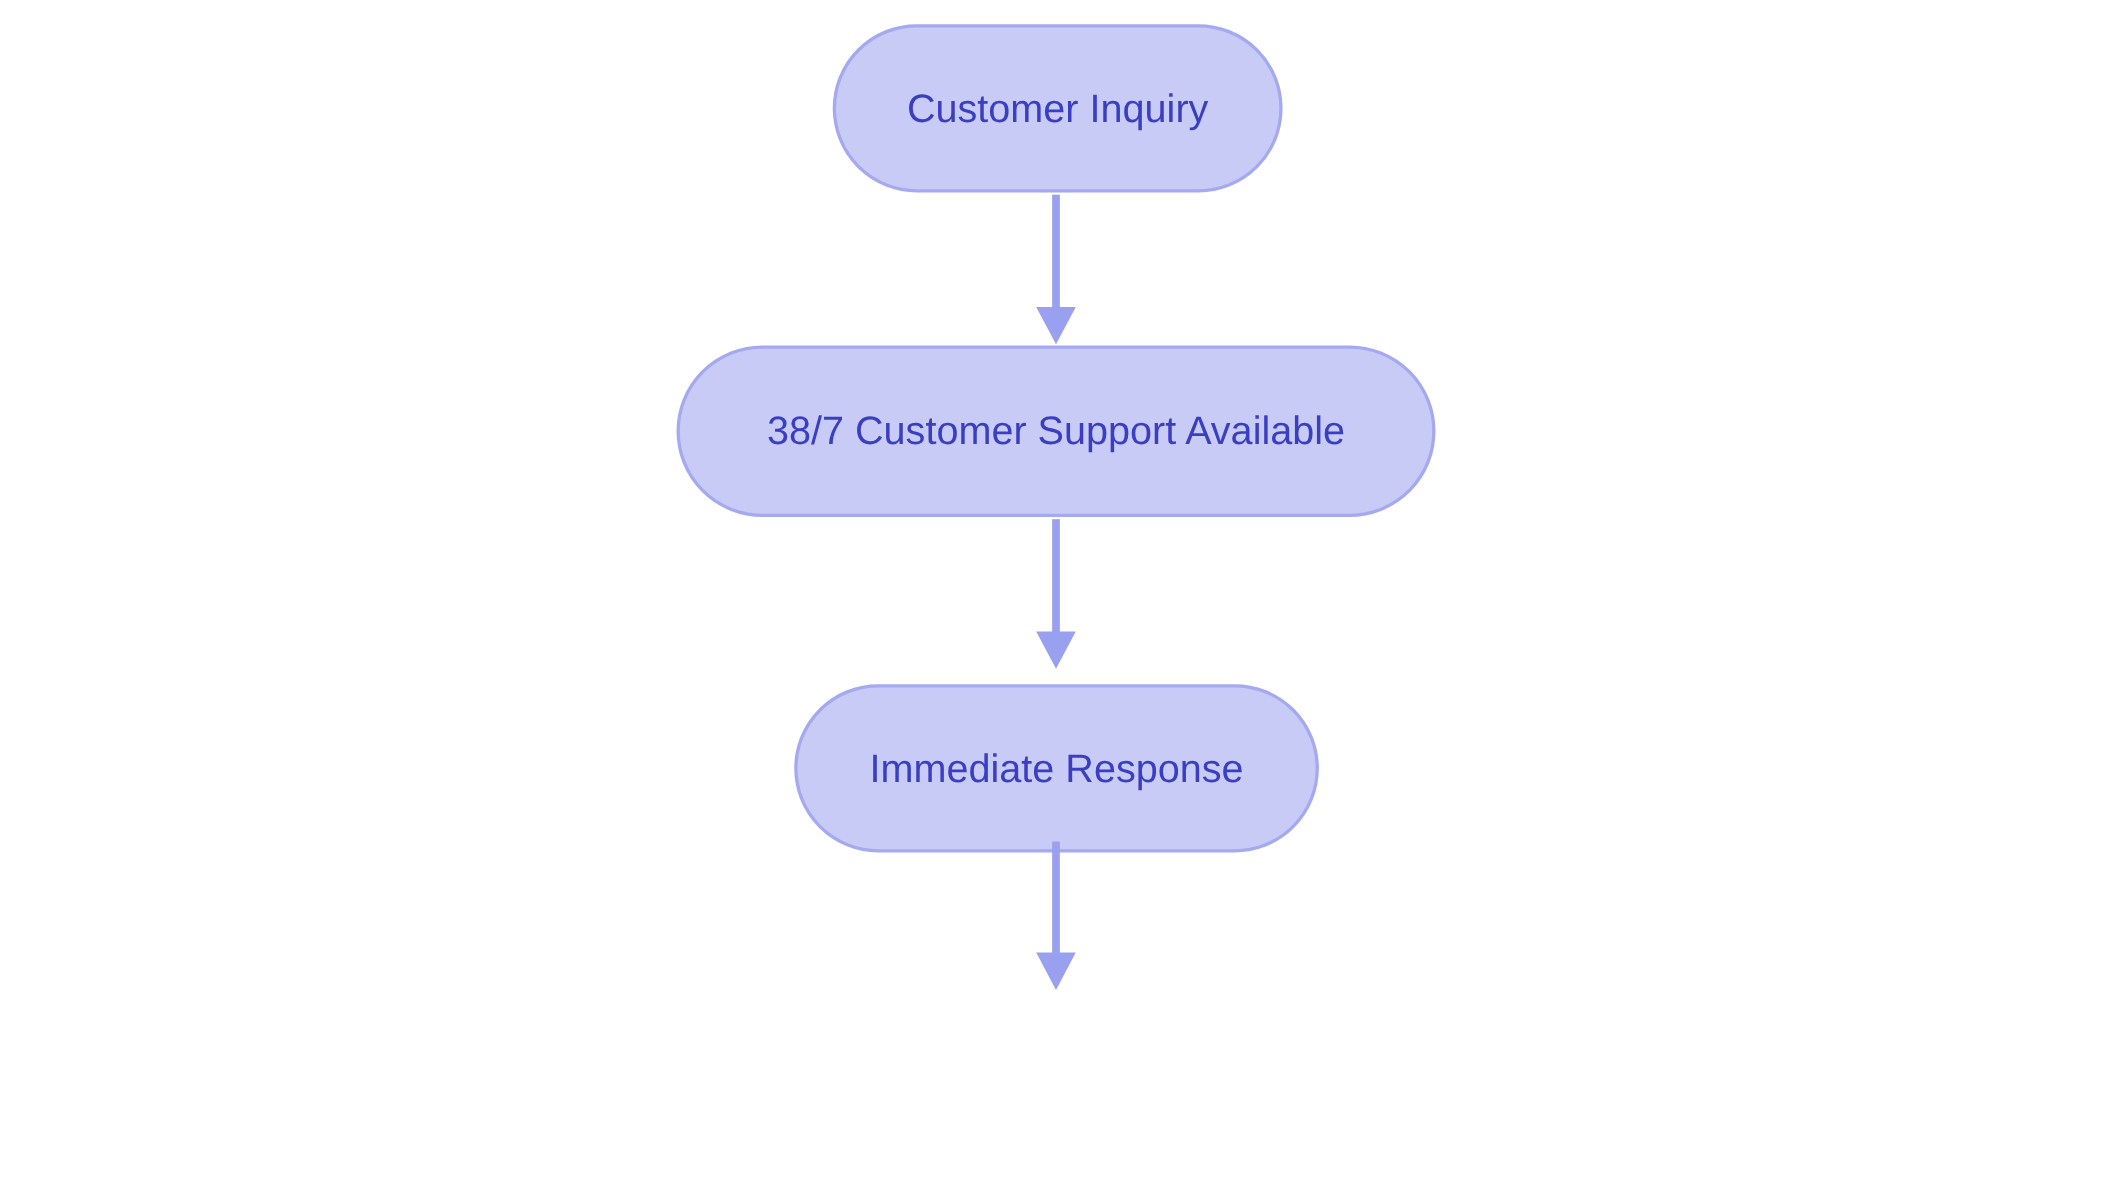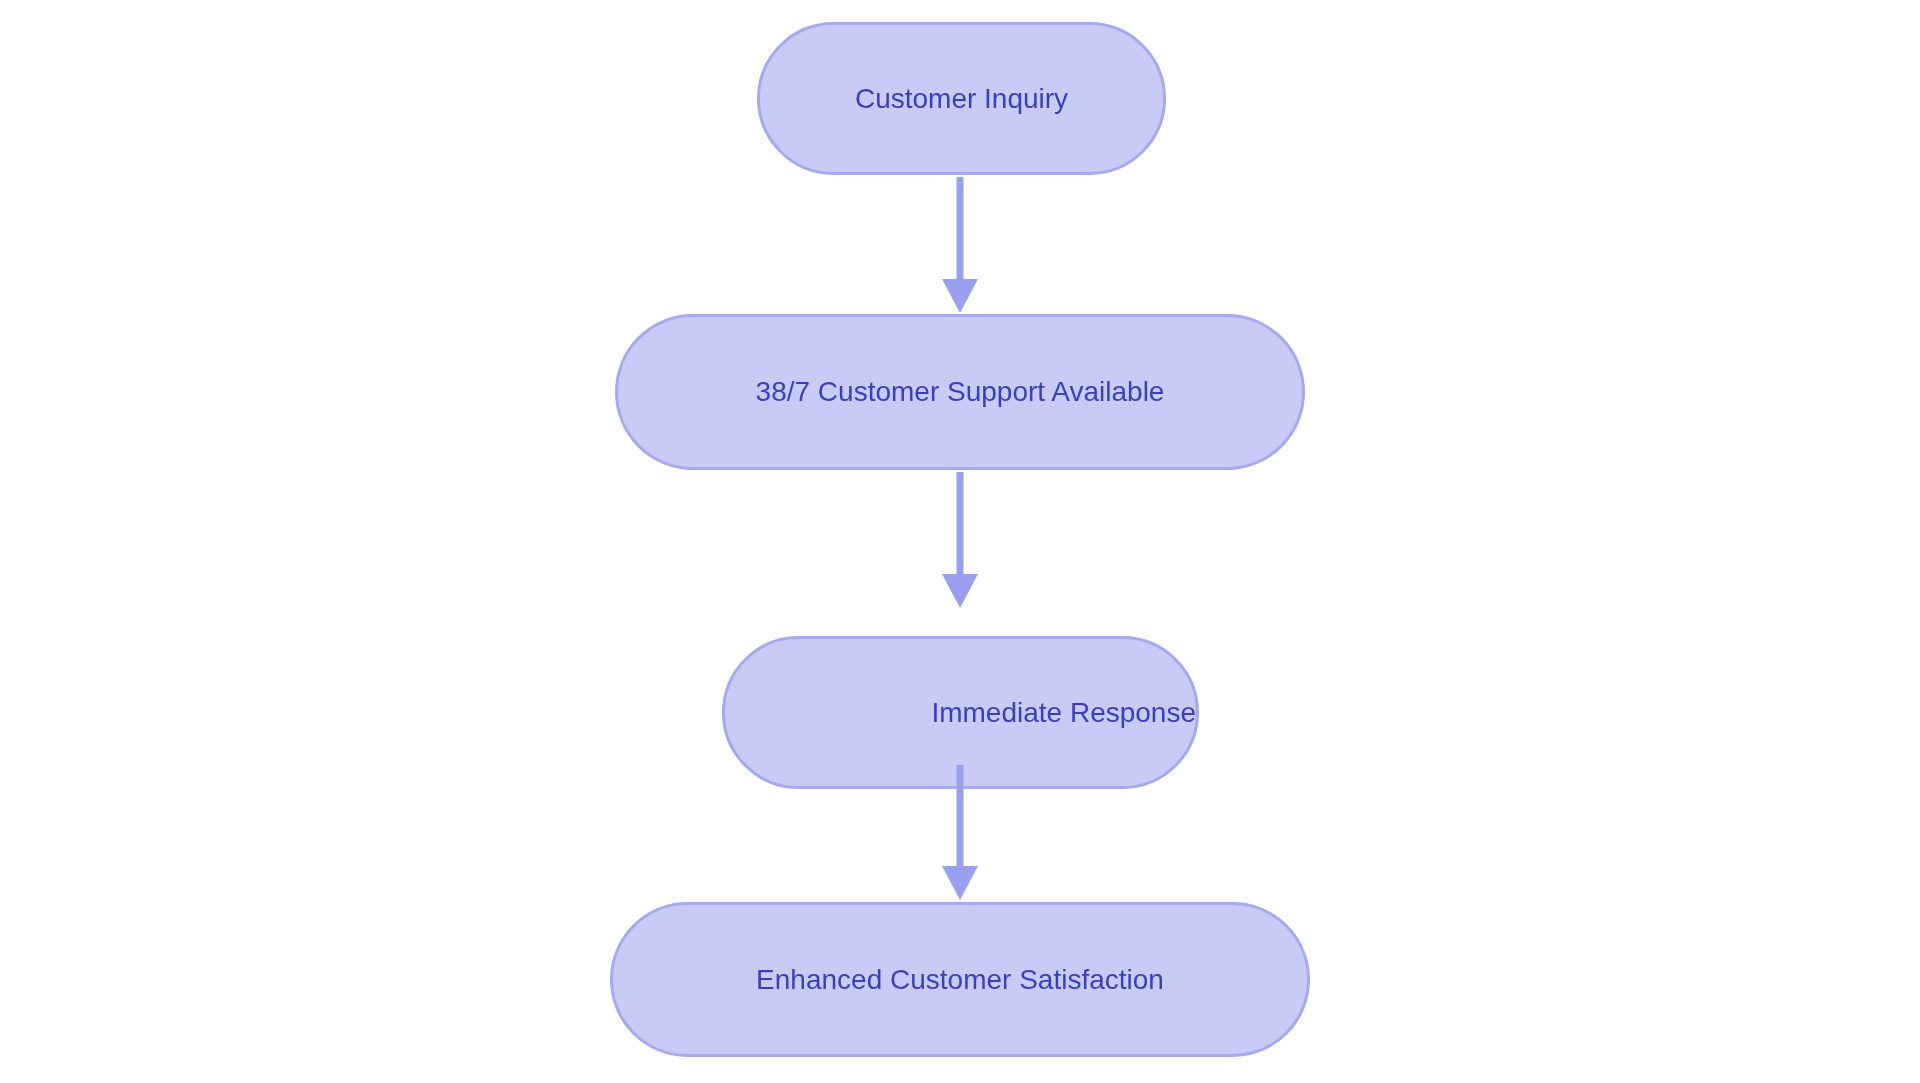--- a/index.html
+++ b/index.html
@@ -22,28 +22,28 @@
     overflow: hidden;
   }
   .node {
     position: absolute;
     display: flex;
     align-items: center;
     justify-content: center;
     background: var(--node-fill);
     border: 3px solid var(--node-border);
     color: var(--node-text);
-    font-size: 28px;
+    font-size: 36px;
     line-height: 1.2;
     text-align: center;
     white-space: nowrap;
   }
   .node-1 { left: 757px; top: 22px;  width: 409px; height: 153px; border-radius: 77px; }
   .node-2 { left: 615px; top: 314px; width: 690px; height: 156px; border-radius: 78px; }
-  .node-3 { left: 722px; top: 636px; width: 477px; height: 153px; border-radius: 77px; justify-content: flex-end; }
+  .node-3 { left: 722px; top: 622px; width: 477px; height: 153px; border-radius: 77px; }
   .node-4 { left: 610px; top: 902px; width: 700px; height: 155px; border-radius: 78px; }
 
   .arrow {
     position: absolute;
     left: 942px;           
     width: 36px;
   }
   .arrow-1 { top: 177px; height: 136px; }
   .arrow-2 { top: 472px; height: 136px; }
   .arrow-3 { top: 765px; height: 135px; }
@@ -92,17 +92,14 @@
 
   <div class="node node-3">
     <span>Immediate Response</span>
   </div>
 
   <div class="arrow arrow-3">
     <div class="shaft"></div>
     <div class="head"></div>
   </div>
 
-  <div class="node node-4">
-    <span>Enhanced Customer Satisfaction</span>
-  </div>
 
 </div>
 
 </body></html>

